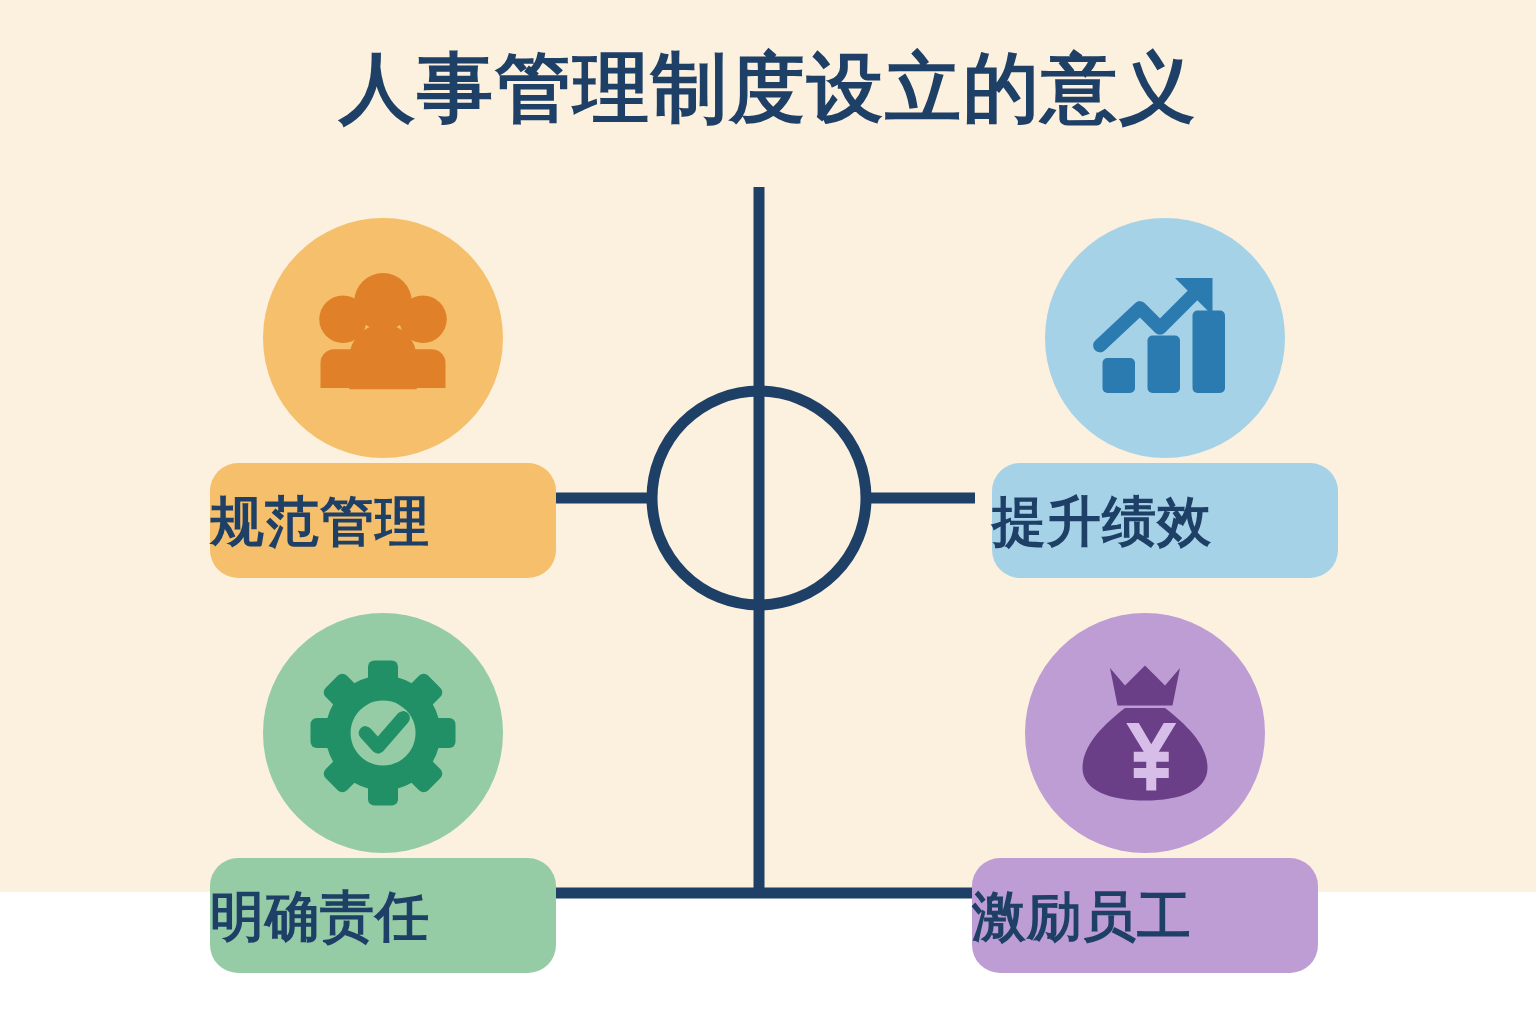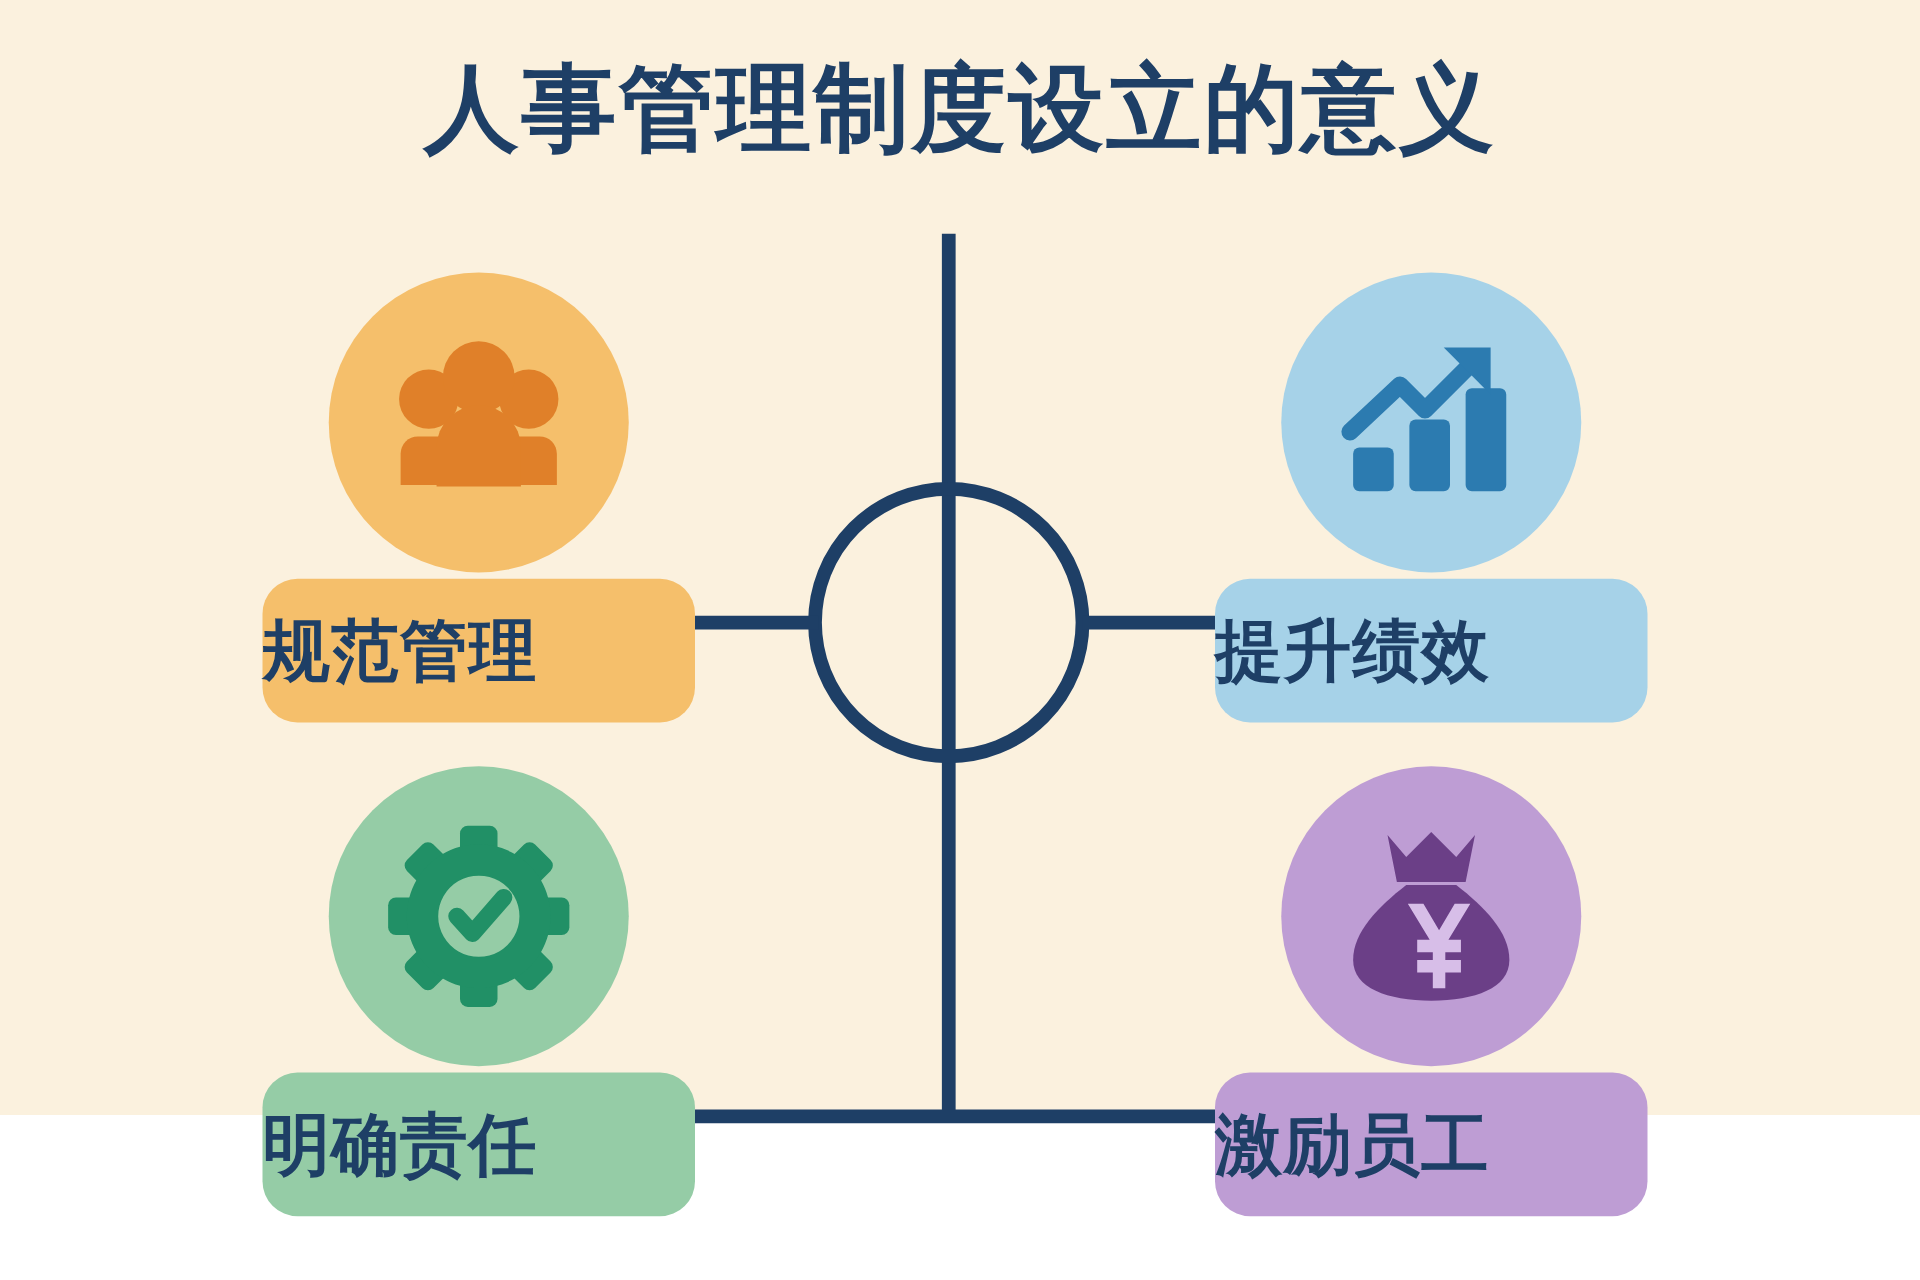--- a/index.html
+++ b/index.html
@@ -88,21 +88,21 @@
   }
 
   
   #node-top-left     { left: 210px;  top: 218px; }
   #node-top-right    { left: 972px;  top: 218px; }
   #node-bottom-left  { left: 210px;  top: 613px; }
   #node-bottom-right { left: 972px;  top: 613px; }
 
   
   .c-orange { background: #F5BF6B; }
-  .c-blue   { background: #A6D2E8; }
+  .c-blue   { background: #A6D2E8; margin-left: 20px; }
   .c-green  { background: #95CCA6; }
   .c-purple { background: #BE9DD4; }
 </style>
 </head>
 <body>
 
 <div id="canvas">
 
   <div class="title">人事管理制度设立的意义</div>
 

